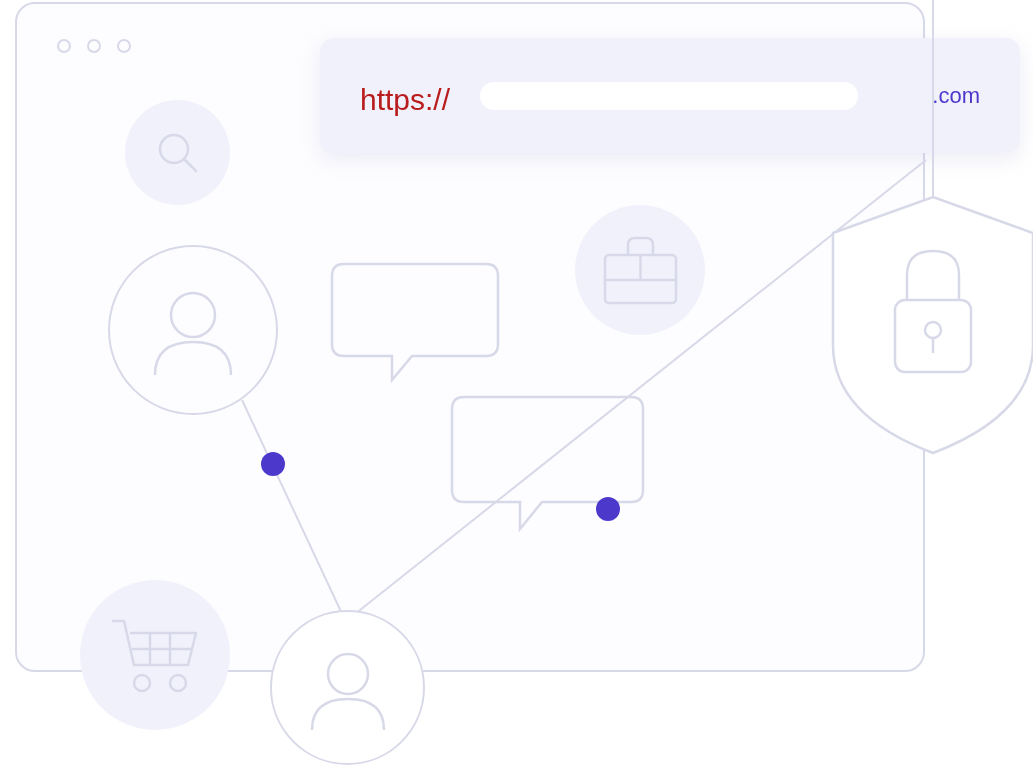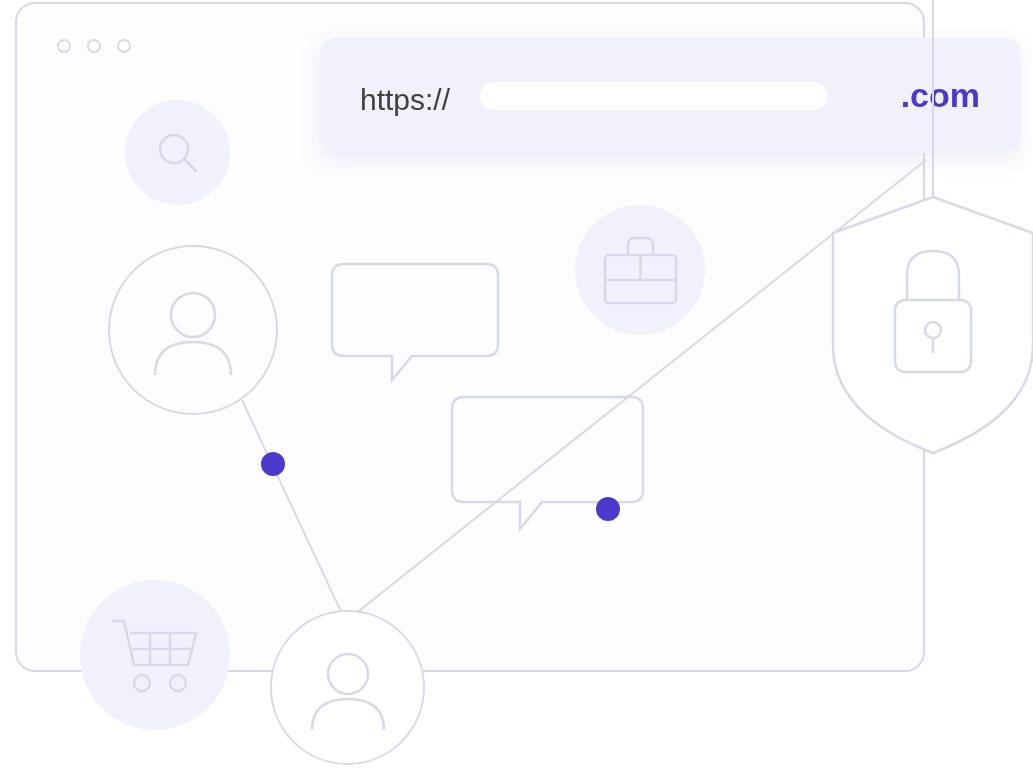--- a/index.html
+++ b/index.html
@@ -42,36 +42,36 @@
       height: 115px;
       background: #f1f1fb;
       border-radius: 14px;
       display: flex;
       align-items: center;
       padding: 0 40px;
       box-shadow: 0 6px 20px rgba(180, 180, 220, 0.25);
       gap: 30px;
     }
     .protocol {
-      color: #404040;
+      color: #b91c1c;
       font-size: 30px;
       font-weight: 400;
       margin-top: 8px;
     }
     .url-input {
       flex: 1;
       height: 28px;
       background: #fff;
       border-radius: 14px;
       border: none;
     }
     .tld {
       color: #4d38cc;
-      font-size: 34px;
-      font-weight: 700;
+      font-size: 22px;
+      font-weight: 400;
       margin-left: 44px;
     }
     .search-circle {
       position: absolute;
       left: 125px;
       top: 100px;
       width: 105px;
       height: 105px;
       background: #f1f1fb;
       border-radius: 50%;

